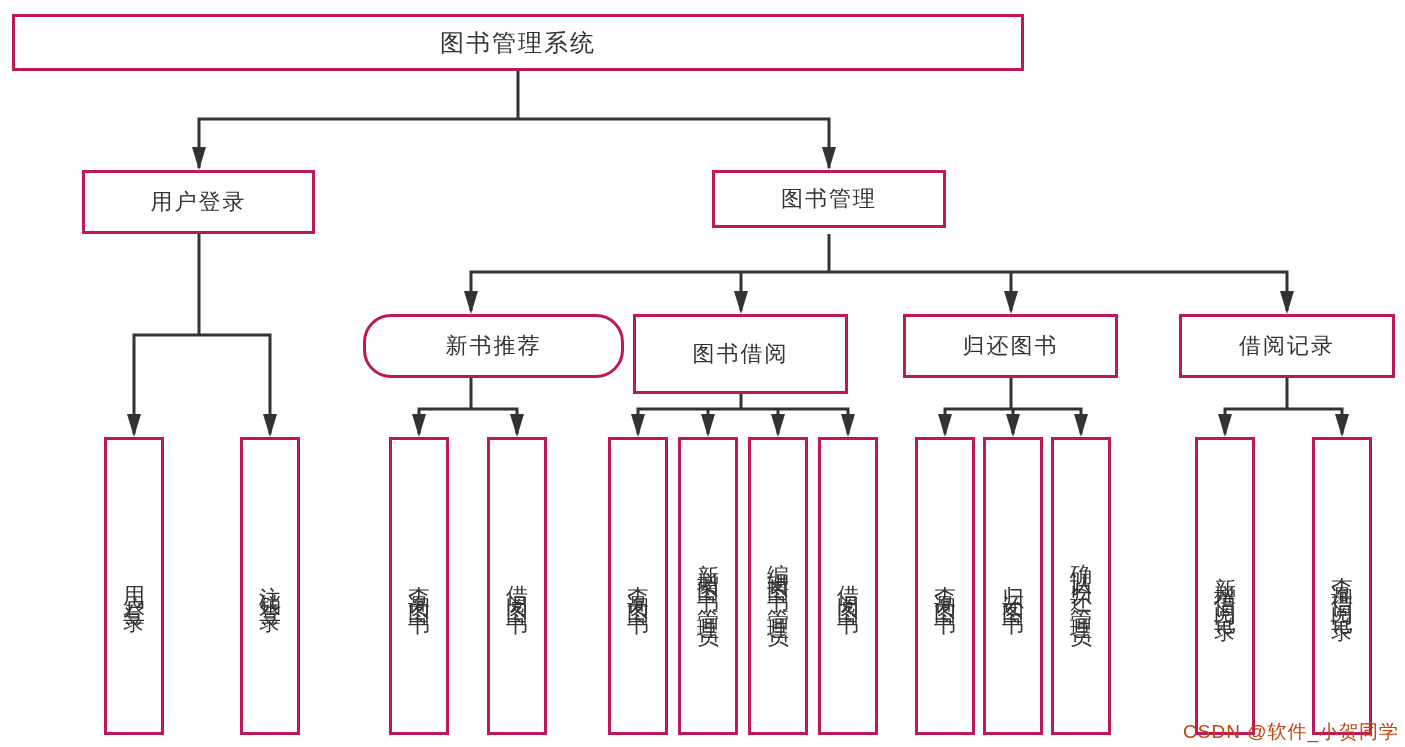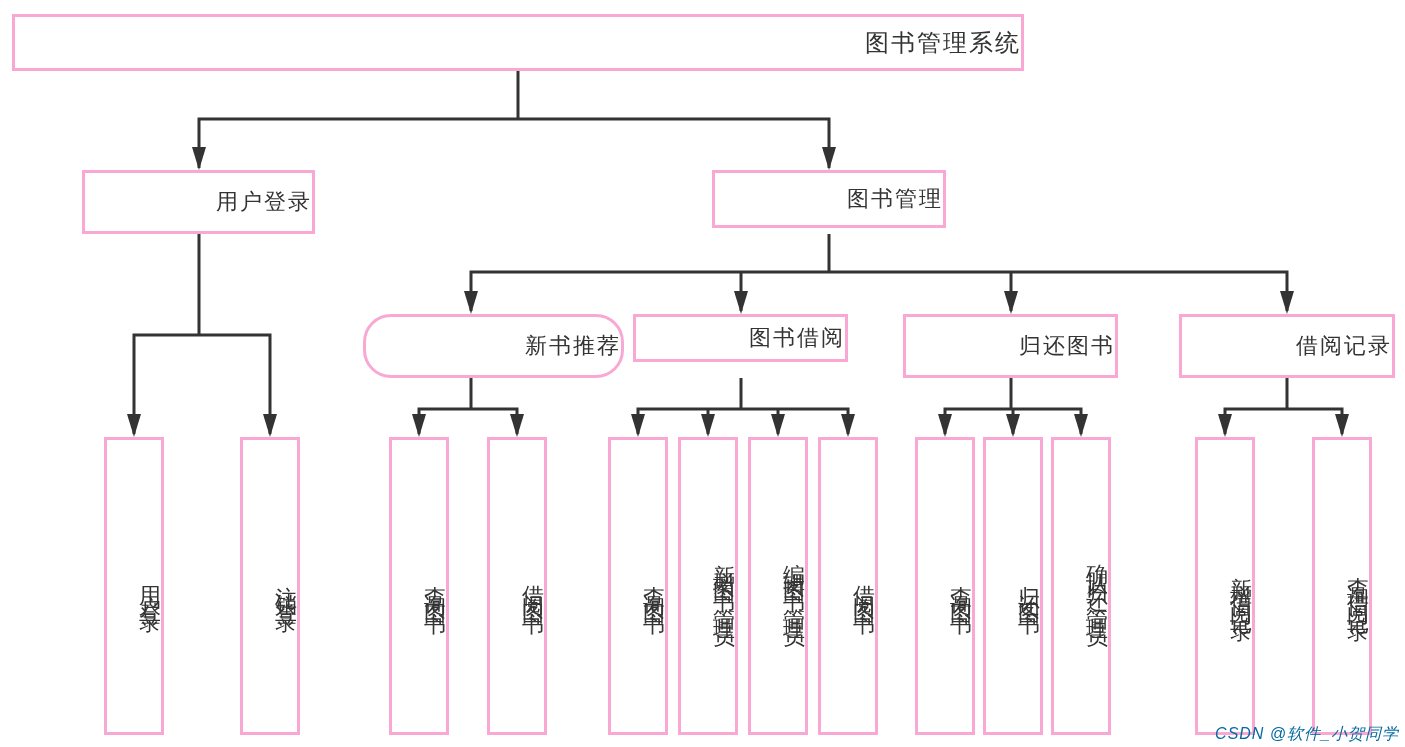--- a/index.html
+++ b/index.html
@@ -3,34 +3,34 @@
 <meta charset="utf-8">
 <style>
   html,body{margin:0;padding:0;background:#ffffff;}
   .canvas{
     position:relative;width:1405px;height:747px;background:#ffffff;
     font-family:"Liberation Sans","DejaVu Sans",sans-serif;
     overflow:hidden;color:#333333;
   }
   svg.connectors{position:absolute;left:0;top:0;width:1405px;height:747px;}
   .box{
-    position:absolute;background:#ffffff;border:3px solid #f9a8d4;
-    box-sizing:border-box;display:flex;align-items:center;justify-content:flex-end;
+    position:absolute;background:#ffffff;border:3px solid #be185d;
+    box-sizing:border-box;display:flex;align-items:center;justify-content:center;
     color:#333333;
   }
   .hlabel{font-size:22px;letter-spacing:2px;white-space:nowrap;}
   .root .hlabel{font-size:24px;}
   .leaf{top:437px;height:298px;width:60px;}
   .vlabel{
     writing-mode:vertical-rl;text-orientation:mixed;
     font-size:22px;line-height:1;letter-spacing:9px;white-space:nowrap;
   }
   .watermark{
     position:absolute;right:6px;bottom:2px;
-    font-size:16px;color:#0369a1;letter-spacing:1px;white-space:nowrap;font-style:italic;
+    font-size:19px;color:#c2410c;letter-spacing:1px;white-space:nowrap;
   }
 </style>
 </head>
 <body>
 
 <div class="canvas">
 
   <svg class="connectors" viewBox="0 0 1405 747" fill="none" stroke="#333333" stroke-width="3">
 
     <g>
@@ -100,21 +100,21 @@
   <div class="box" style="left:82px;top:170px;width:233px;height:64px;">
     <span class="hlabel">用户登录</span>
   </div>
   <div class="box" style="left:712px;top:170px;width:234px;height:58px;">
     <span class="hlabel">图书管理</span>
   </div>
 
   <div class="box" style="left:363px;top:314px;width:261px;height:64px;border-radius:28px;">
     <span class="hlabel">新书推荐</span>
   </div>
-  <div class="box" style="left:633px;top:314px;width:215px;height:48px;">
+  <div class="box" style="left:633px;top:314px;width:215px;height:80px;">
     <span class="hlabel">图书借阅</span>
   </div>
   <div class="box" style="left:903px;top:314px;width:215px;height:64px;">
     <span class="hlabel">归还图书</span>
   </div>
   <div class="box" style="left:1179px;top:314px;width:216px;height:64px;">
     <span class="hlabel">借阅记录</span>
   </div>
 
   <div class="box leaf" style="left:104px;">

